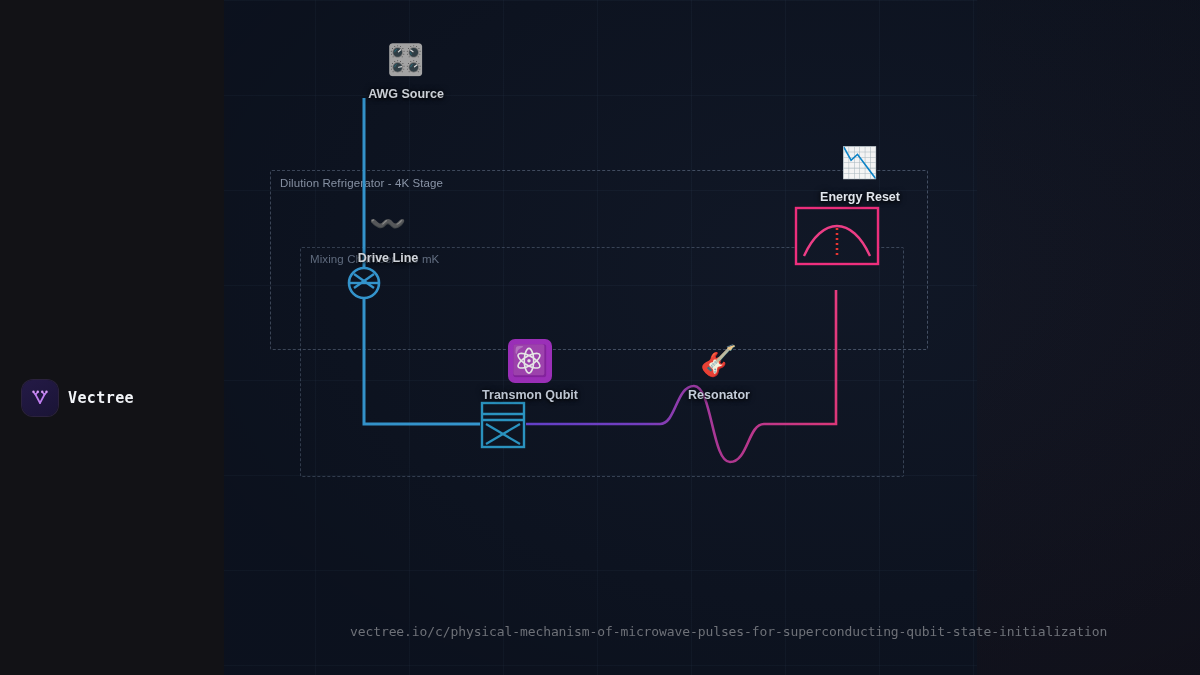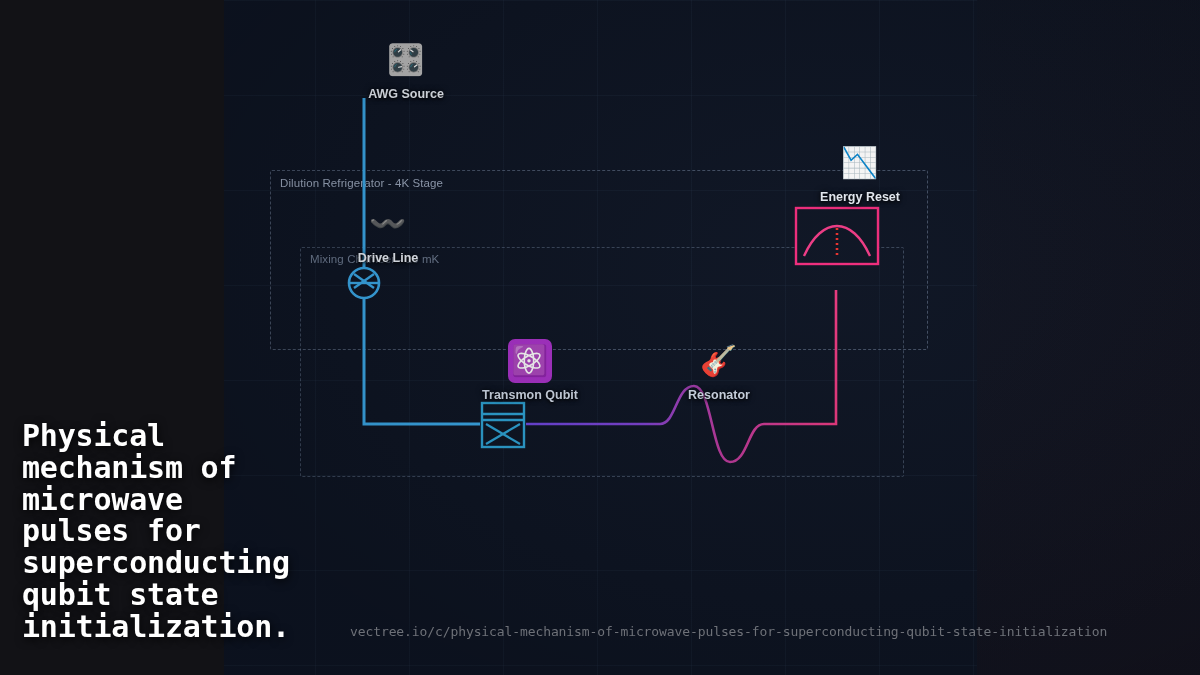--- a/index.html
+++ b/index.html
@@ -205,23 +205,37 @@
       <div class="node-label">Energy Reset</div>
     </div>
 
   </div>
   <div id="vignette"></div>
 </div>
 
 <div id="panel">
   <div id="panel-fade"></div>
 
-
-  <div id="headline">Physical
-mechanism of
-microwave
-pulses for
-superconducting
-qubit state
-initialization.</div>
+  <div id="brand">
+    <span id="brand-logo">
+      <svg width="22" height="22" viewBox="0 0 22 22" xmlns="http://www.w3.org/2000/svg">
+        <g stroke="#c07ef0" stroke-width="1.7" fill="none" stroke-linecap="round">
+          <path d="M11 16 L6.5 7.5"></path>
+          <path d="M11 16 L15.5 7.5"></path>
+          <path d="M6.5 7.5 L4.5 5.2"></path>
+          <path d="M6.5 7.5 L8.6 5.2"></path>
+          <path d="M15.5 7.5 L13.4 5.2"></path>
+          <path d="M15.5 7.5 L17.5 5.2"></path>
+        </g>
+        <g fill="#d79bf7">
+          <circle cx="4.5" cy="4.8" r="1.2"></circle>
+          <circle cx="8.8" cy="4.8" r="1.2"></circle>
+          <circle cx="13.2" cy="4.8" r="1.2"></circle>
+          <circle cx="17.5" cy="4.8" r="1.2"></circle>
+        </g>
+      </svg>
+    </span>
+    <span id="brand-name">Vectree</span>
+  </div>
+
 </div>
 
 <div id="url">vectree.io/c/physical-mechanism-of-microwave-pulses-for-superconducting-qubit-state-initialization</div>
 
 </body></html>

